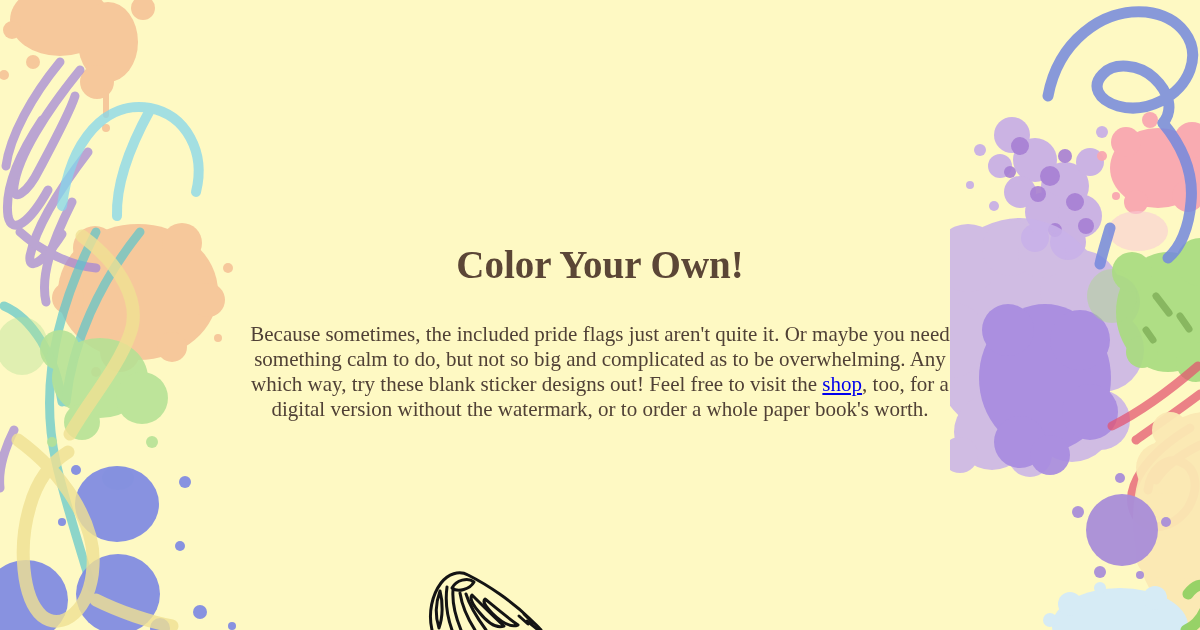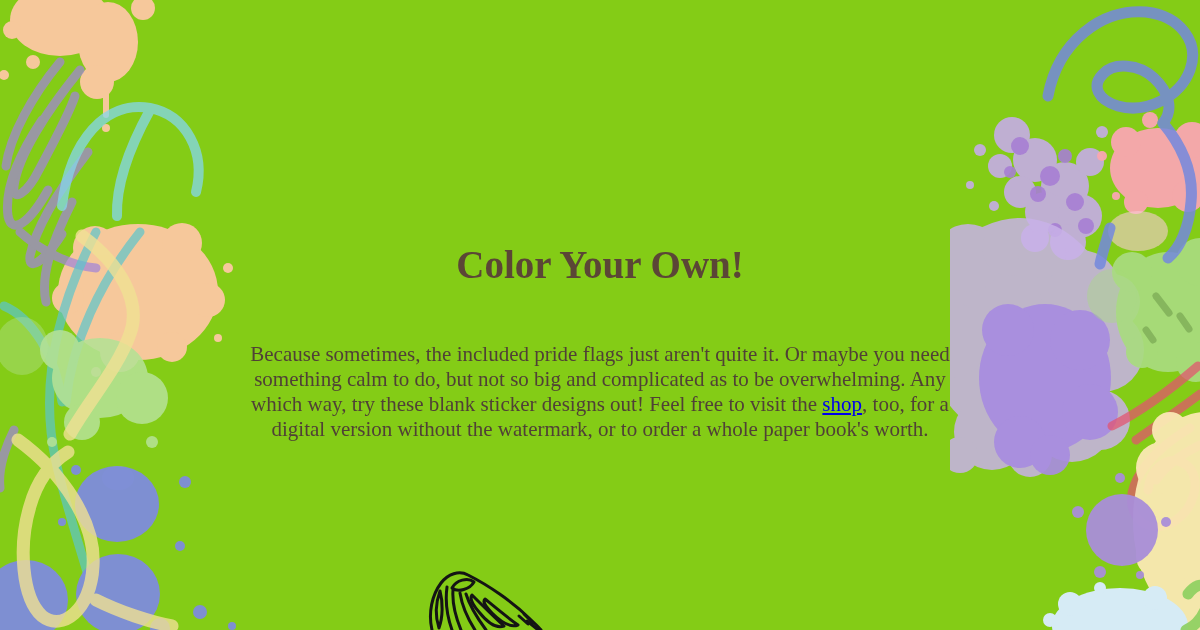--- a/index.html
+++ b/index.html
@@ -2,21 +2,21 @@
 <html><head>
 <meta charset="utf-8">
 <title>Color Your Own!</title>
 <style>
   html, body { margin: 0; padding: 0; }
   body { width: 1200px; height: 630px; overflow: hidden; }
   .page {
     position: relative;
     width: 1200px;
     height: 630px;
-    background: #84cc16;
+    background: #fef9c3;
     overflow: hidden;
     font-family: "Liberation Serif", "DejaVu Serif", serif;
   }
   .art { position: absolute; top: 0; pointer-events: none; }
   .art-left { left: 0; }
   .art-right { right: 0; }
   .content {
     position: absolute;
     top: 244px;
     left: 50%;
@@ -27,21 +27,21 @@
   }
   .content h1 {
     margin: 0;
     font-size: 39px;
     line-height: 42px;
     font-weight: bold;
     color: #5b4636;
   }
   .content p {
     width: 732px;
-    margin: 56px auto 0;
+    margin: 36px auto 0;
     font-size: 21px;
     line-height: 25px;
     color: #504136;
   }
   .content a.shop-link {
     color: #0000ee;
     text-decoration: underline;
     cursor: pointer;
   }
   .sticker-drawing {

